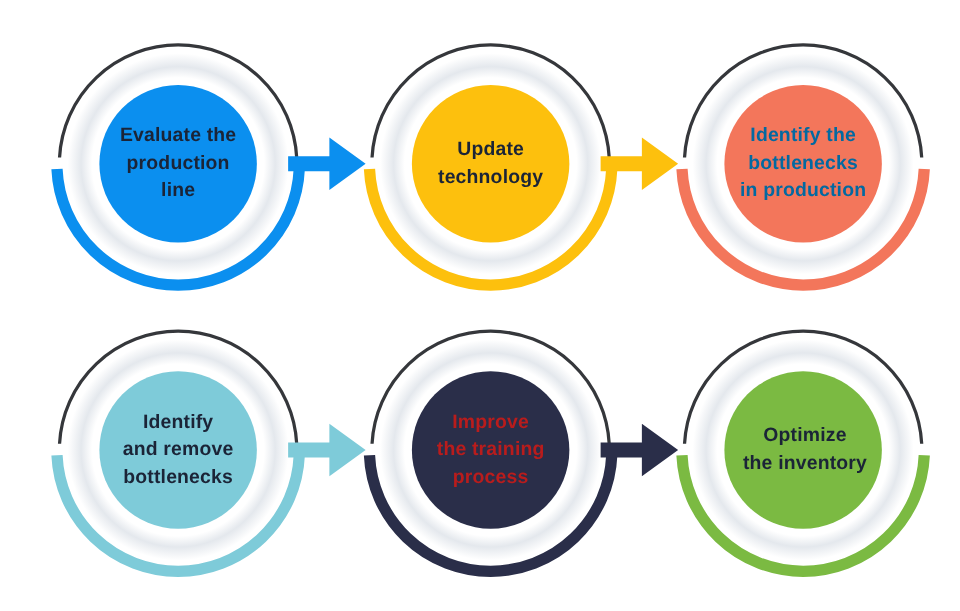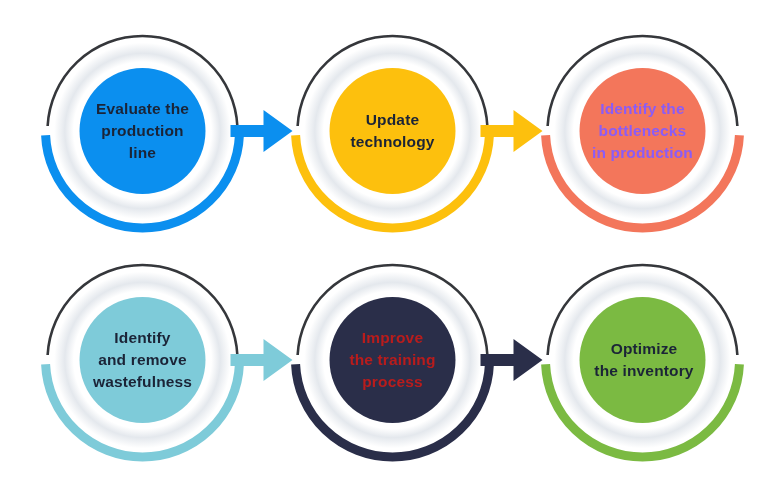--- a/index.html
+++ b/index.html
@@ -84,24 +84,24 @@
       <polygon points="480.5,125 513.5,125 513.5,110 542.5,131 513.5,152 513.5,137 480.5,137" fill="#fdc00d"></polygon>
       <polygon points="230.5,354 263.5,354 263.5,339 292.5,360 263.5,381 263.5,366 230.5,366" fill="#7ecbd9"></polygon>
       <polygon points="480.5,354 513.5,354 513.5,339 542.5,360 513.5,381 513.5,366 480.5,366" fill="#2a2e49"></polygon>
     </svg>
 
   <div class="step-label pos-0" style="color: rgb(27, 36, 55);">Evaluate the
 production
 line</div>
   <div class="step-label pos-1" style="color: rgb(27, 36, 55); text-align: center;">Update
 technology</div>
-  <div class="step-label pos-2" style="color: #8b5cf6;">Identify the
+  <div class="step-label pos-2" style="color: #0369a1;">Identify the
 bottlenecks
 in production</div>
   <div class="step-label pos-3" style="color: rgb(27, 36, 55);">Identify
 and remove
-wastefulness</div>
+bottlenecks</div>
   <div class="step-label pos-4" style="color: #b91c1c;">Improve
 the training
 process</div>
   <div class="step-label pos-5" style="color: rgb(27, 36, 55);">Optimize
 the inventory</div>
 </div>
 
 </body></html>

